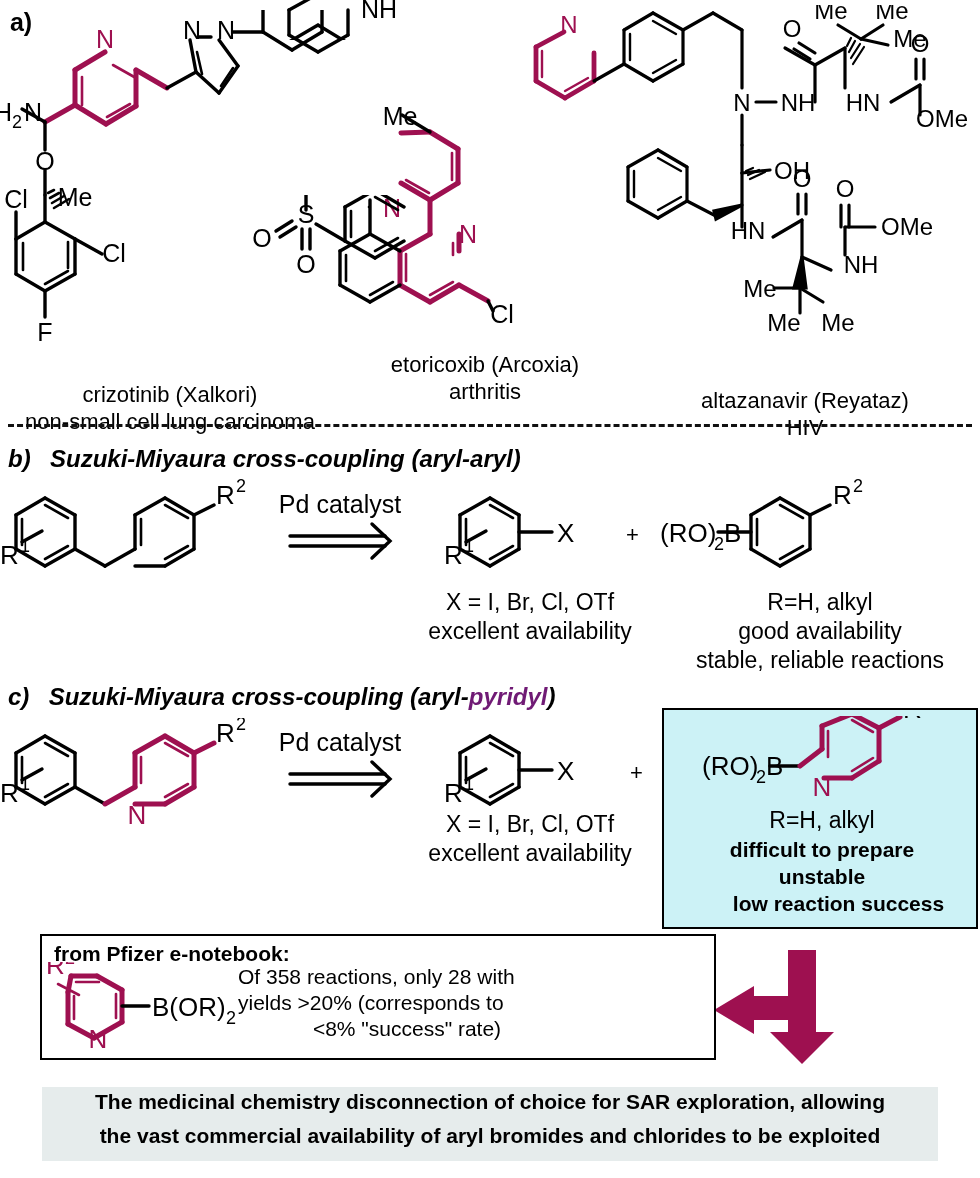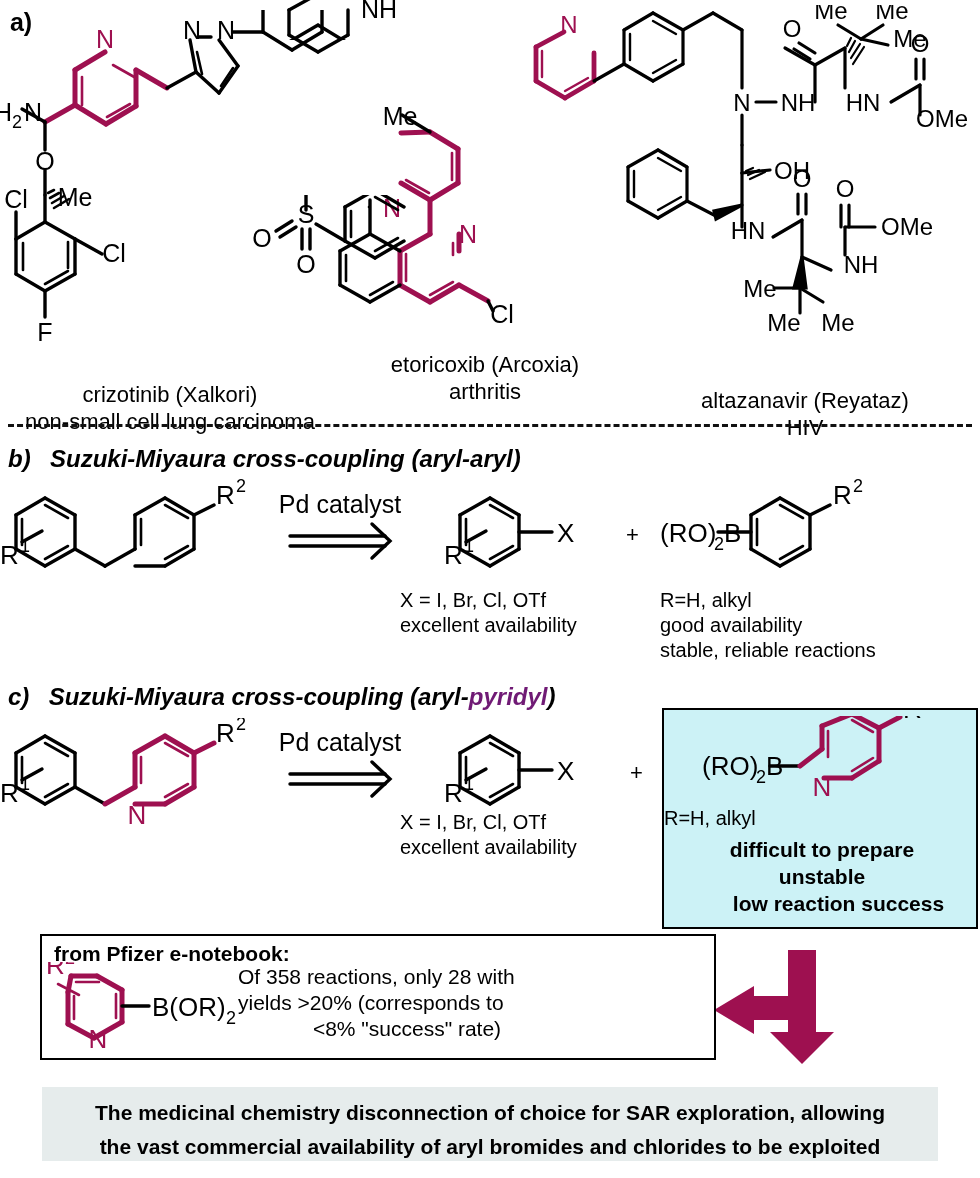--- a/index.html
+++ b/index.html
@@ -14,32 +14,32 @@
   .panel-label{
     font-weight:bold;font-size:25px;letter-spacing:-0.2px;
   }
   .panel-head{
     font-weight:bold;font-style:italic;font-size:24px;white-space:nowrap;
   }
   .magenta-txt{color:#701a75;}
   .cap{
     font-size:22px;text-align:center;line-height:1.22;white-space:nowrap;
   }
-  .note{font-size:20px;text-align:left;line-height:1.25;white-space:nowrap;}
+  .note{font-size:23px;text-align:center;line-height:1.25;white-space:nowrap;}
   .note-b{font-size:21px;font-weight:bold;text-align:center;line-height:1.3;white-space:nowrap;}
   .cyanbox{
     background:#CCF2F6;border:2.5px solid #000;box-sizing:border-box;
   }
   .whitebox{
     background:#fff;border:2.5px solid #000;box-sizing:border-box;
   }
   .graybanner{background:#E6ECEC;box-sizing:border-box;}
   .banner-txt{
     font-size:21px;font-weight:bold;text-align:center;line-height:1.45;
-    padding-top:11px;white-space:nowrap;
+    white-space:nowrap;
   }
   .pfizer-head{font-size:21px;font-weight:bold;}
   .pfizer-body{font-size:21px;line-height:1.24;}
   .dash-sep{
     border-top:3px dashed #111;width:964px;
   }
 </style>
 </head>
 <body>
 

